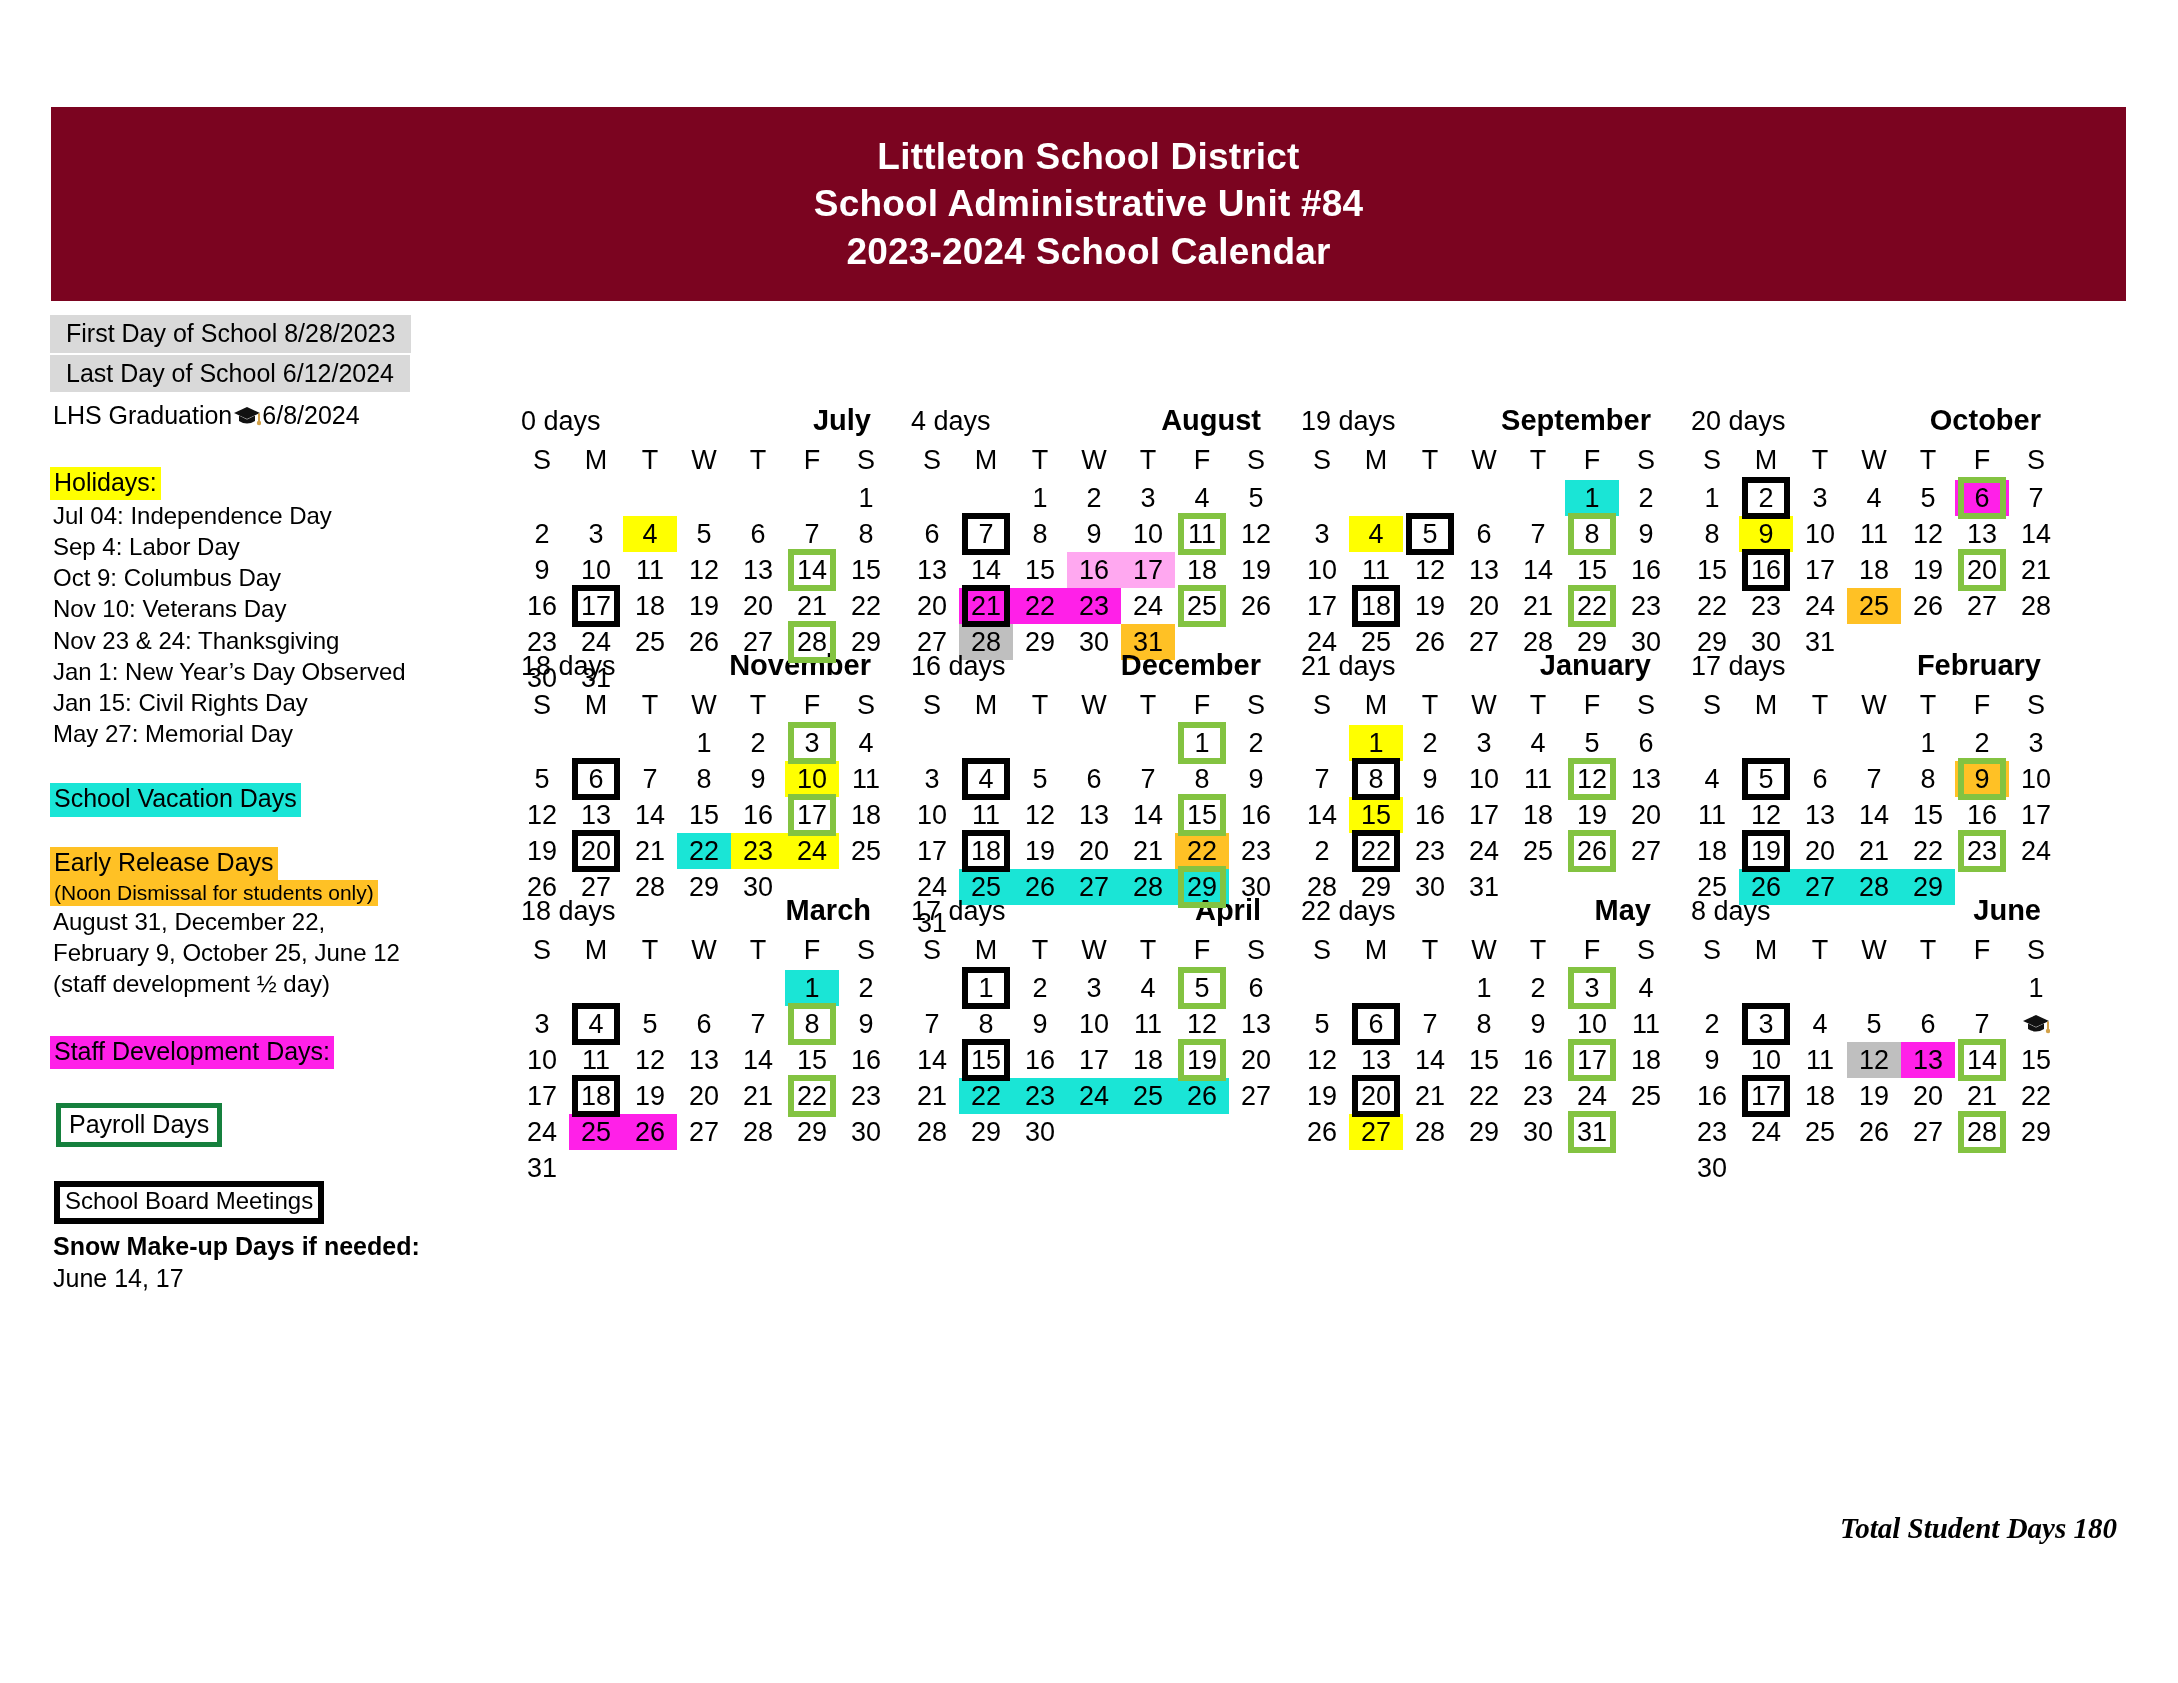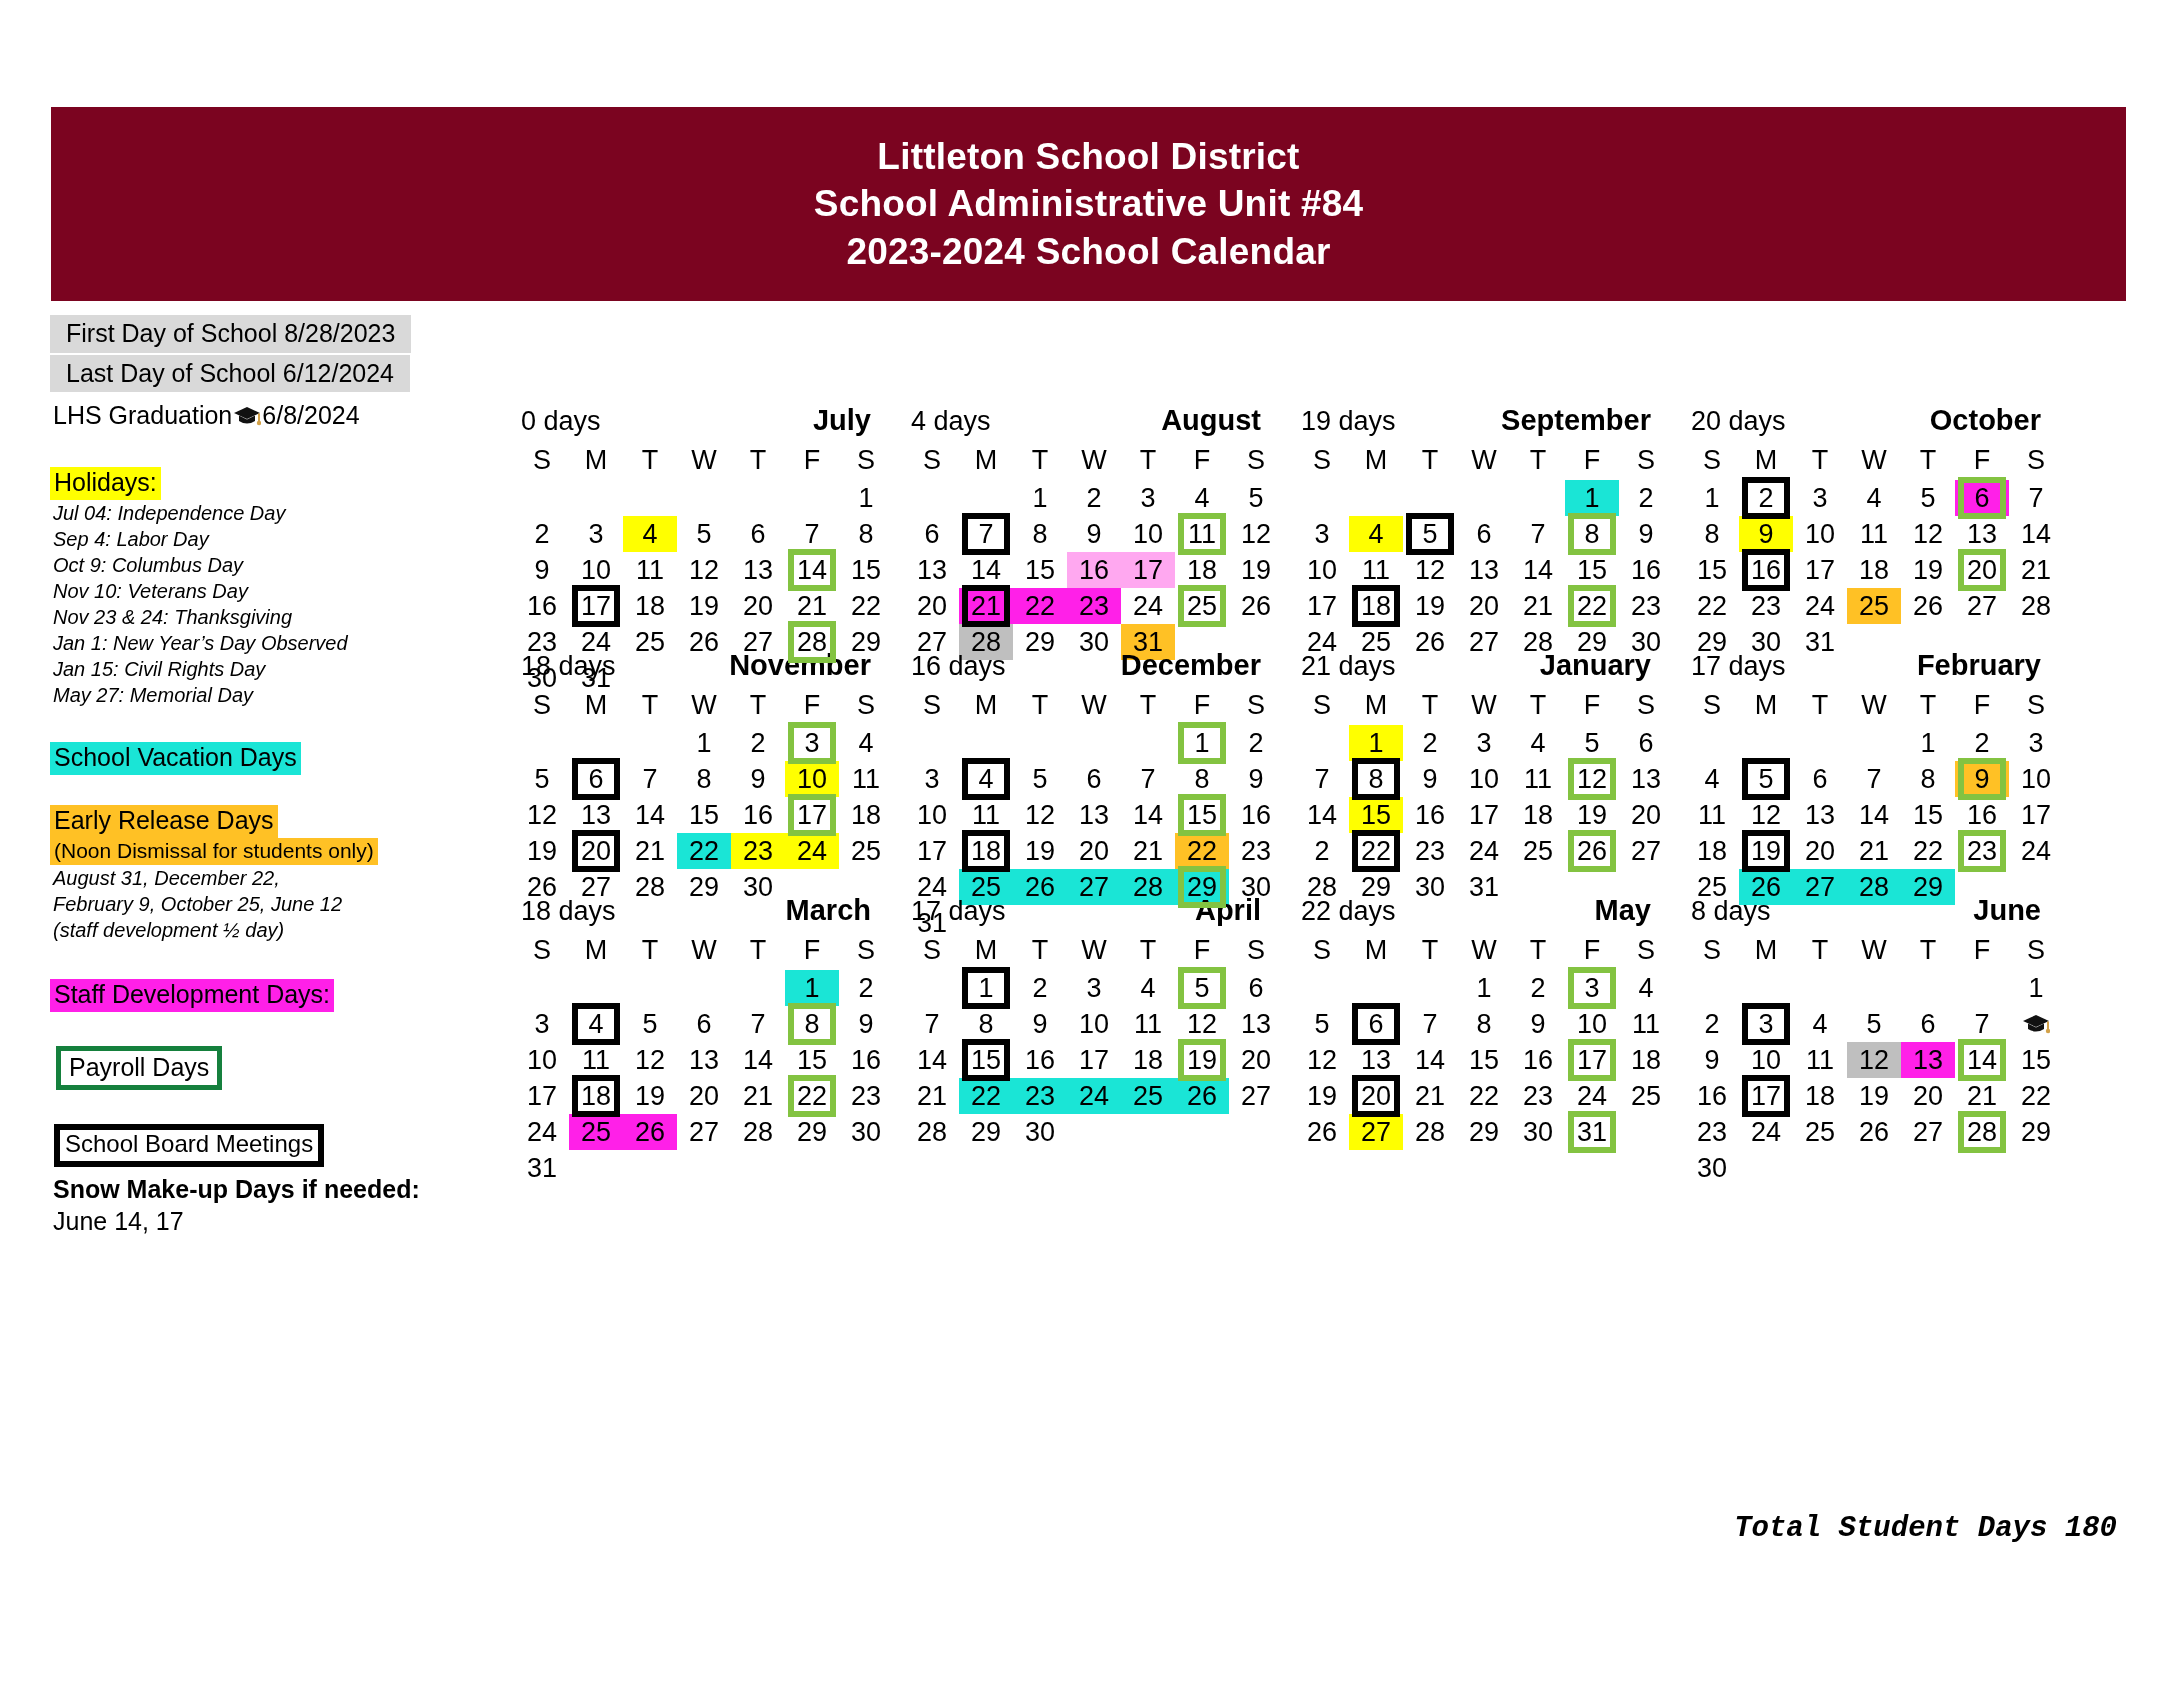--- a/index.html
+++ b/index.html
@@ -36,21 +36,21 @@
   .hl-yellow{ background:#ffff00; }
   .hl-cyan  { background:#1ae5d6; }
   .hl-orange{ background:#ffc125; }
   .hl-magenta{ background:#ff20e8; }
 
   .info-line { font-size:25px; line-height:1.42; padding:1px 16px; display:inline-block; }
   .grad-line { font-size:25px; line-height:1.5; padding:1px 3px; display:flex; align-items:center; gap:1px; }
 
   .leg-block { margin-top:0; }
   .leg-title { font-size:25px; display:inline-block; padding:0 4px 2px 4px; line-height:1.25; }
-  .leg-item { font-size:20px; line-height:1.30; padding-left:3px;font-style:italic; }
+  .leg-item { font-size:24px; line-height:1.30; padding-left:3px; }
   .leg-sub { font-size:21px; line-height:1.25; display:inline-block; padding:0 4px; }
 
   .box-green {
     display:inline-block;
     border:5px solid #15803d;
     padding:1px 8px 3px 8px;
     font-size:25px;
     line-height:1.2;
   }
   .box-black {
@@ -125,21 +125,21 @@
   .day.out-black::after { border:6px solid #000; }
   .day.out-green::after { border:6px solid #83c341; }
 
   
   #footer {
     position:absolute;
     right:61px; top:1510px;
     text-align:right;
   }
   #footer .f1 {
-    font-family:Liberation Mono, monospace;
+    font-family:Liberation Serif, serif;
     font-weight:bold; font-style:italic;
     font-size:29px; line-height:1.3;
   }
   #footer .f2 {
     font-family:"Liberation Serif", serif;
     font-style:italic;
     font-size:31px; line-height:1.3;
   }
 </style>
 </head>

